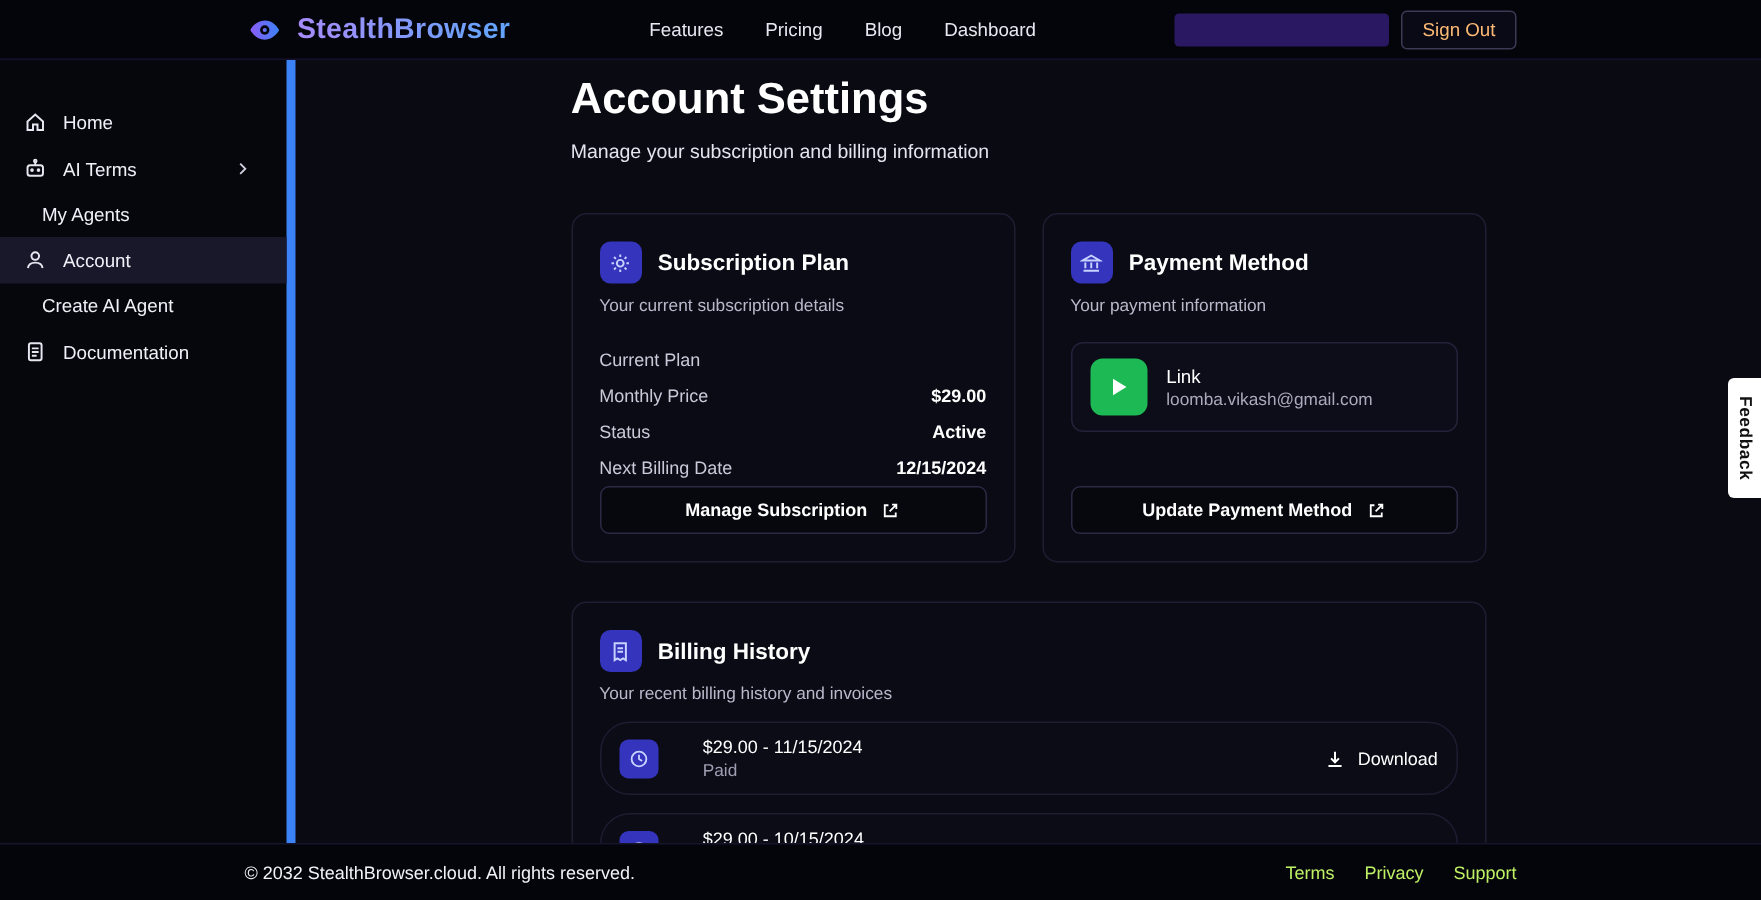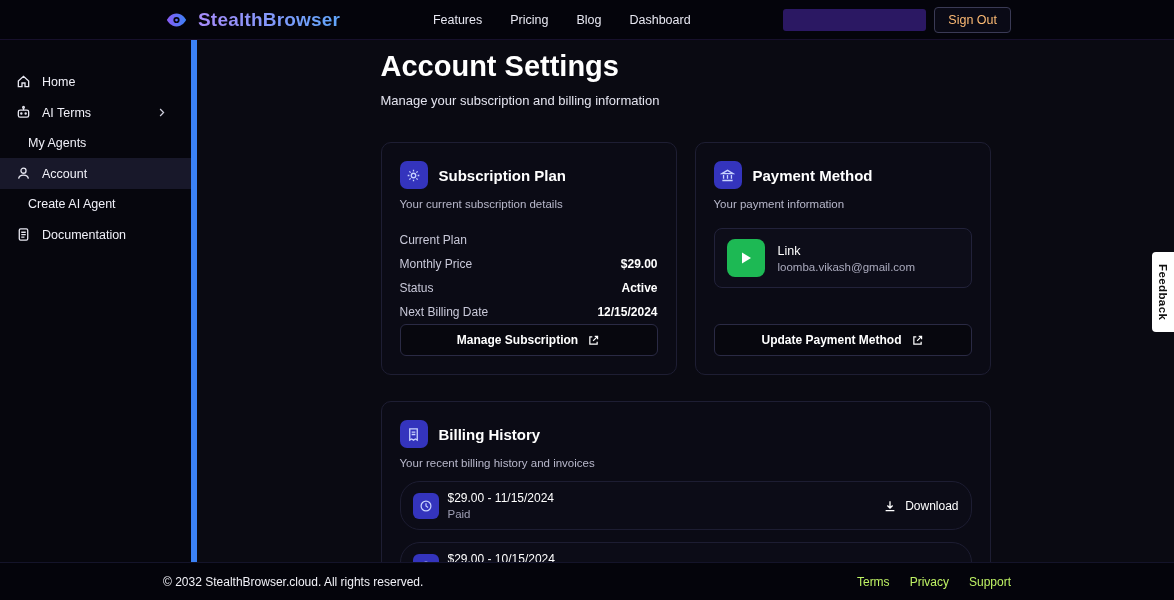--- a/index.html
+++ b/index.html
@@ -63,21 +63,21 @@
   }
   .mt-auto{margin-top:auto;}
   .pay-box{margin-top:18px; border:1px solid #22223a; background:#0d0d19; border-radius:8px;
            padding:10px 12px; display:flex; align-items:center; gap:13px;}
   .link-badge{width:38px; height:38px; border-radius:8px; background:var(--link_green);
               display:flex; align-items:center; justify-content:center; flex:none;}
   .pay-name{font-size:12.5px; color:#fff;}
   .pay-email{font-size:11.5px; color:#aaaabd; margin-top:3px;}
   .billing-card{margin-top:26px; min-height:210px;}
   .invoice{border:1px solid #1d1d32; background:#0c0c17; border-radius:20px; padding:9px 12px;
-           display:flex; align-items:center; gap:9px; margin-top:12px;}
+           display:flex; align-items:center; gap:30px; margin-top:12px;}
   .inv-badge{width:26px; height:26px; border-radius:6px;}
   .inv-amount{font-size:12px; color:#fff;}
   .inv-status{font-size:11.5px; color:#9f9fb4; margin-top:3px;}
   .download-btn{margin-left:auto; display:flex; align-items:center; gap:8px; background:transparent;
                 border:none; color:#fff; font-size:12px; font-family:inherit; cursor:pointer;}
   
   .footer{position:absolute; left:0; right:0; bottom:0; height:38px; background:#04040b;
           border-top:1px solid #14142a; display:flex; align-items:center; z-index:5;}
   .footer-container{width:848px; margin:0 auto; display:flex; align-items:center; justify-content:space-between;}
   .copyright{font-size:12px; color:#f2f2f8;}

